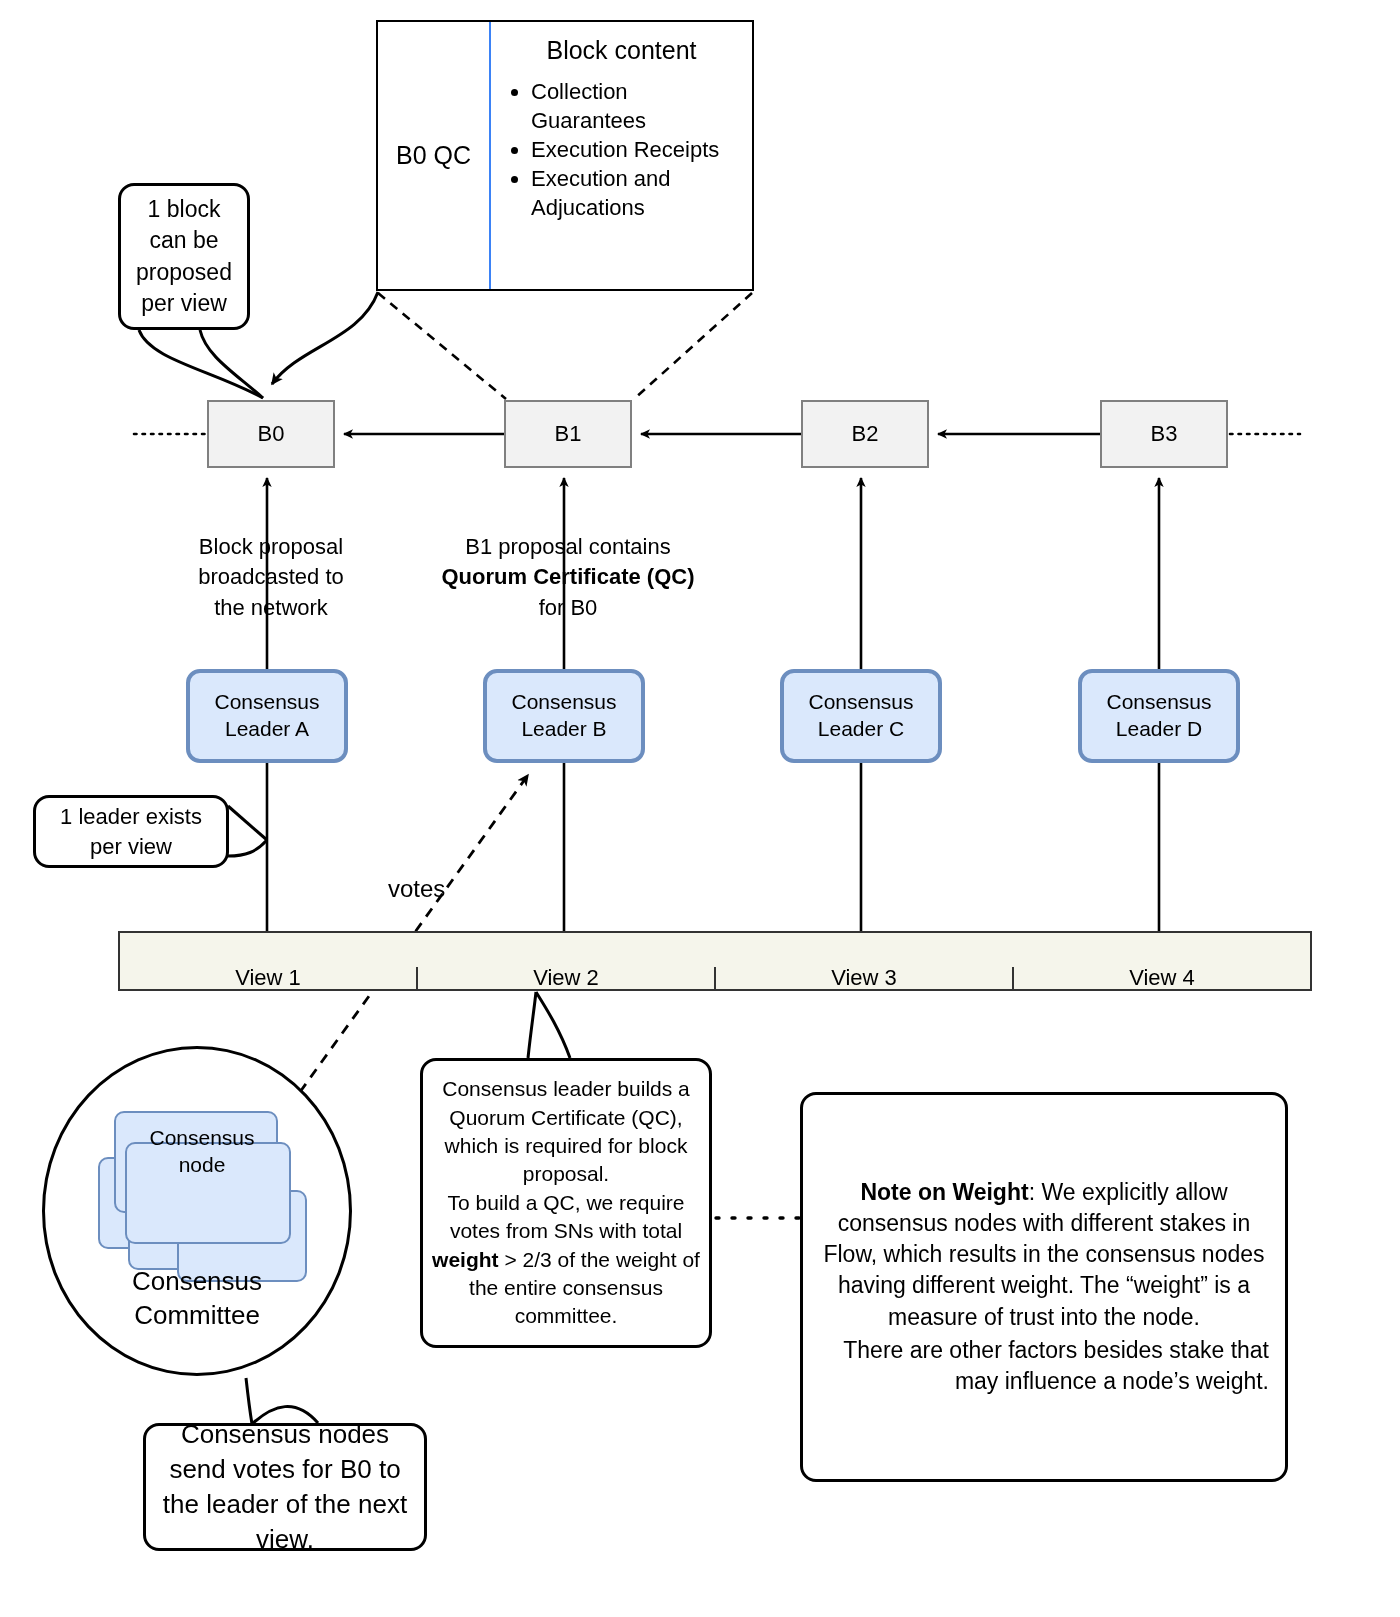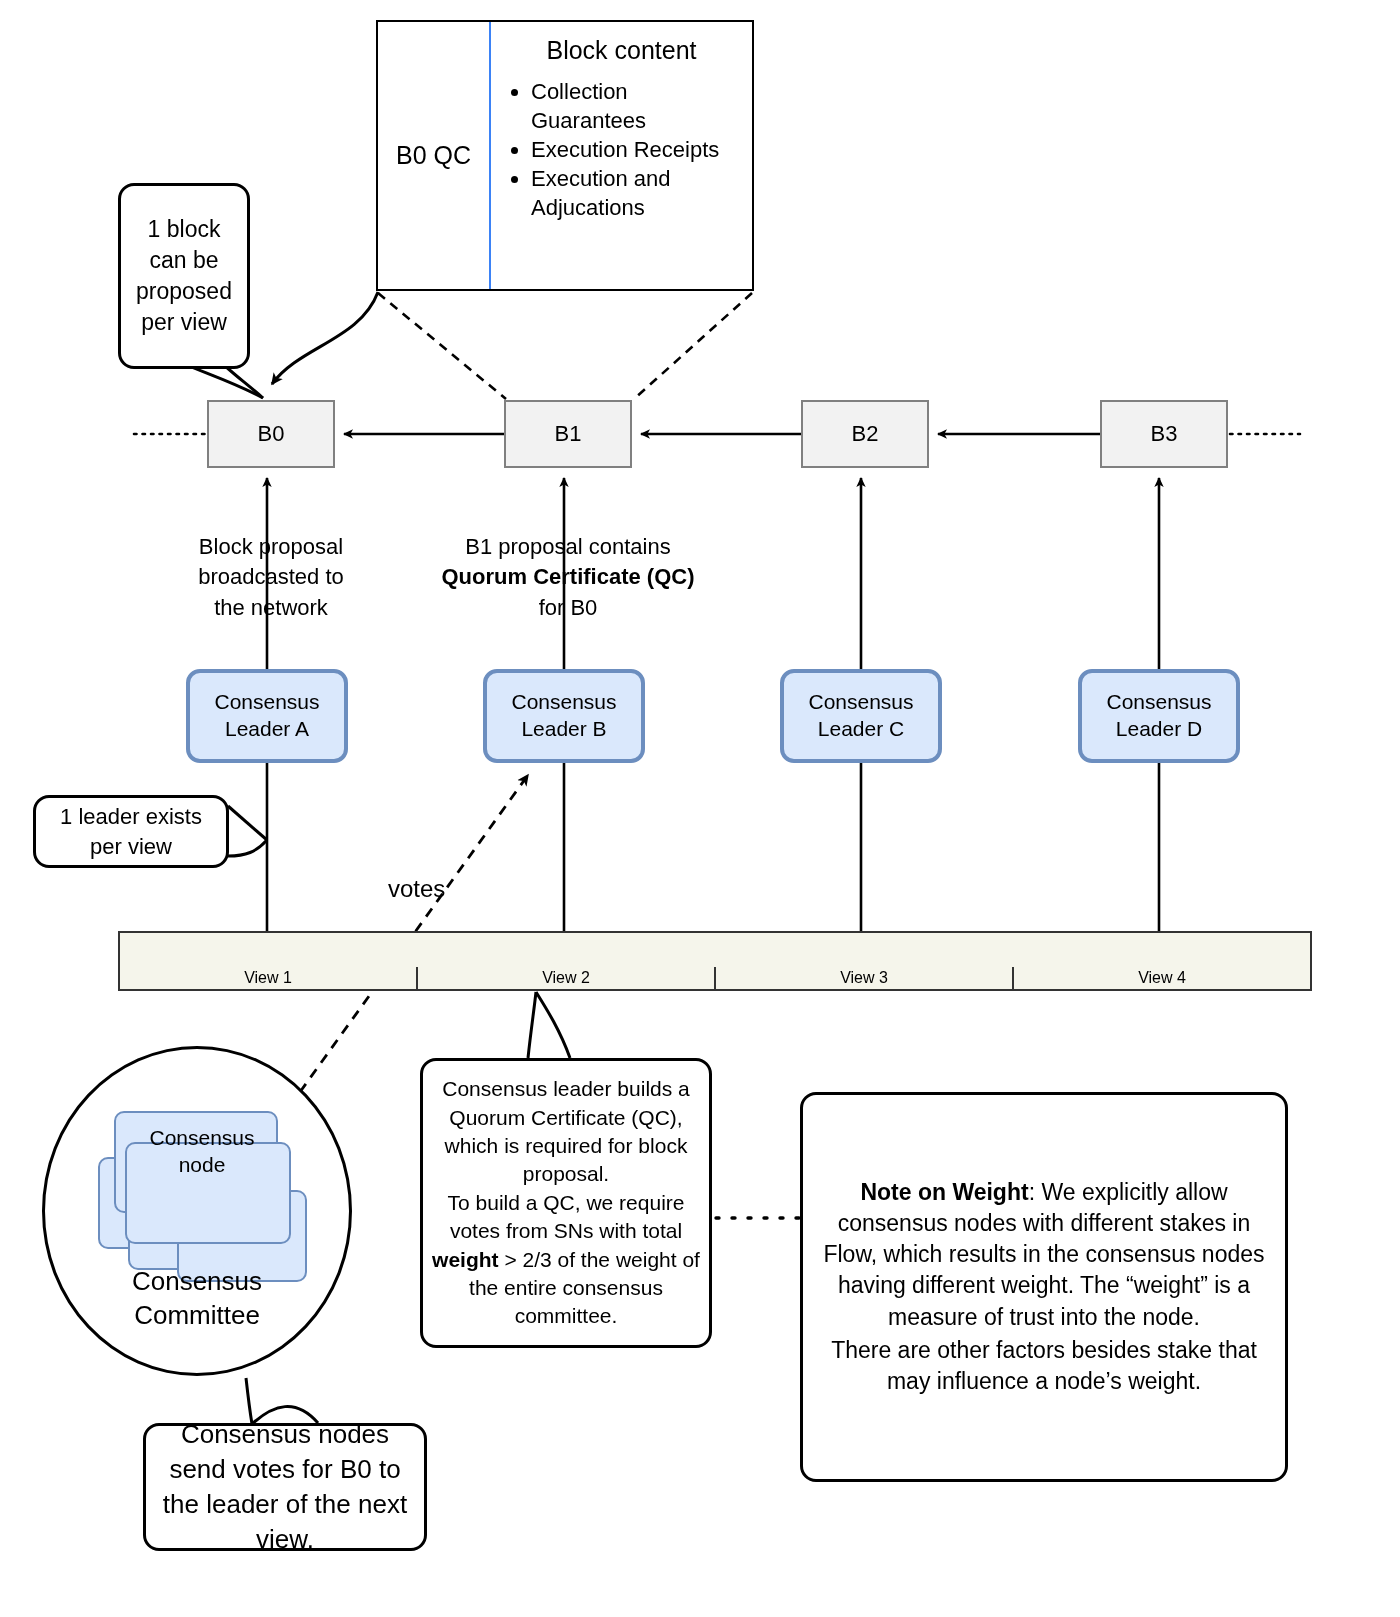--- a/index.html
+++ b/index.html
@@ -124,21 +124,21 @@
     border: 2px solid #333;
     box-sizing: border-box;
     background: #f5f5eb;
   }
   .viewcell {
     flex: 1;
     border-right: 2px solid #333;
     display: flex;
     align-items: center;
     justify-content: center;
-    font-size: 16px;
+    font-size: 22px;
     margin-top: 34px;
   }
   .viewcell:last-child { border-right: none; }
   
   .committee {
     left: 42px;
     top: 1046px;
     width: 310px;
     height: 330px;
     border: 3px solid #000;
@@ -180,41 +180,41 @@
     background: #ffffff;
     box-sizing: border-box;
     display: flex;
     align-items: center;
     justify-content: center;
     text-align: center;
     padding: 8px 12px;
     line-height: 1.35;
   }
   #bub-block {
-    left: 118px; top: 183px; width: 132px; height: 186px;
+    left: 118px; top: 183px; width: 132px; height: 147px;
     font-size: 23px;
   }
   #bub-leader {
     left: 33px; top: 795px; width: 196px; height: 73px;
     font-size: 22px;
   }
   #bub-qc {
     left: 420px; top: 1058px; width: 292px; height: 290px;
     font-size: 21px;
     padding: 17px 8px;
   }
   #bub-qc .inner { width: 100%; }
   #bub-qc .p2 { text-align: center; }
   #bub-note {
     left: 800px; top: 1092px; width: 488px; height: 390px;
     font-size: 23px;
     padding: 14px 16px;
   }
   #bub-note .np1 { text-align: center; }
-  #bub-note .np2 { text-align: center; margin-top: 2px; }
+  #bub-note .np2 { text-align: right; margin-top: 2px; }
   #bub-votes {
     left: 143px; top: 1423px; width: 284px; height: 128px;
     font-size: 26px;
   }
   .bubble b { font-weight: bold; }
 </style>
 </head>
 <body>
 
 <div id="canvas">

